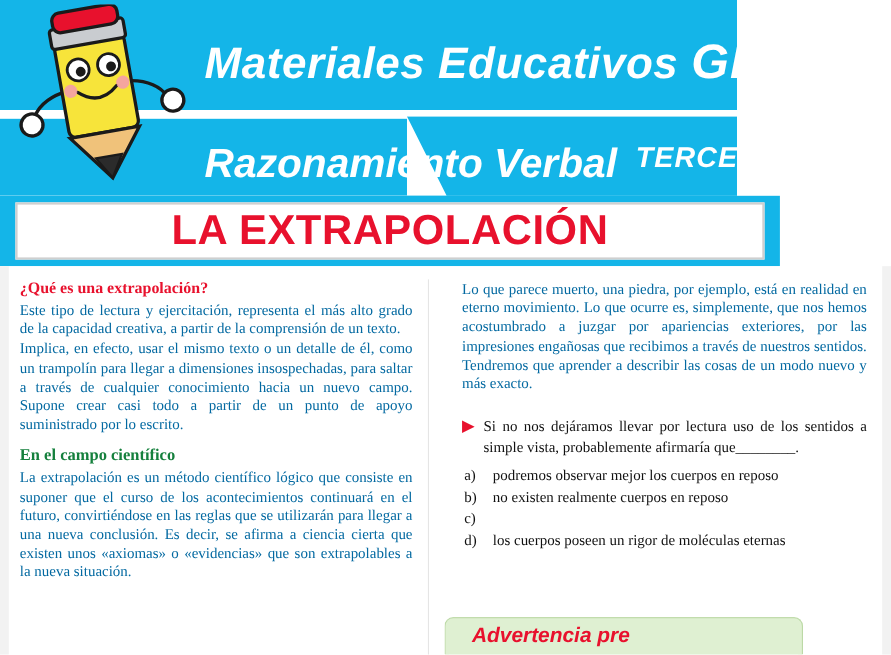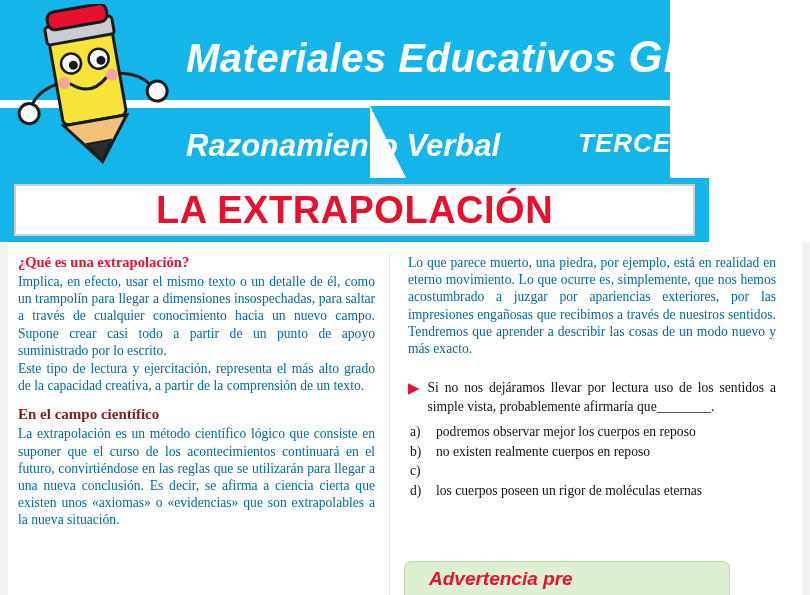--- a/index.html
+++ b/index.html
@@ -76,21 +76,21 @@
     letter-spacing: 1px;
   }
   .hdr-line2 {
     position: absolute;
     left: 186px;
     top: 128px;
     z-index: 5;
     font-family: "Liberation Sans", sans-serif;
     font-weight: bold;
     font-style: italic;
-    font-size: 31px;
+    font-size: 37px;
     color: #ffffff;
     white-space: nowrap;
     text-align: center;
   }
   .hdr-grade {
     position: absolute;
     left: 578px;
     top: 128px;
     z-index: 6;
     font-family: "Liberation Sans", sans-serif;
@@ -141,21 +141,21 @@
   
   .page {
     position: relative;
     width: 810px;
     height: 353px;
     background: #ffffff;
     padding: 12px 18px 0 18px;
   }
   .cols {
     display: flex;
-    gap: 0;
+    gap: 12px;
     height: 100%;
   }
   .col-left {
     width: 372px;
     padding-right: 14px;
     border-right: 1px solid #e5e5e5;
   }
   .col-right {
     width: 386px;
     padding-left: 18px;
@@ -165,21 +165,21 @@
     font-family: "Liberation Serif", serif;
     font-weight: bold;
     font-size: 14.5px;
     color: #e8112d;
   }
   h3.sec2 {
     margin: 12px 0 2px 0;
     font-family: "Liberation Serif", serif;
     font-weight: bold;
     font-size: 15px;
-    color: #7f1d1d;
+    color: #15803d;
   }
   p.body {
     margin: 0 0 0 0;
     font-size: 13.6px;
     line-height: 17.2px;
     color: #0369a1;
     text-align: justify;
     hyphens: auto;
   }
   p.body + p.body { margin-top: 1px; }
@@ -303,22 +303,22 @@
 </div>
 
 <div class="page">
   <div class="rail-left"></div>
   <div class="rail-right"></div>
 
   <div class="cols">
 
     <div class="col-left">
       <h3 class="sec">¿Qué es una extrapolación?</h3>
+      <p class="body">Este tipo de lectura y ejercitación, representa el más alto grado de la capacidad creativa, a partir de la comprensión de un texto.</p>
       <p class="body">Implica, en efecto, usar el mismo texto o un detalle de él, como un trampolín para llegar a dimensiones insospechadas, para saltar a través de cualquier conocimiento hacia un nuevo campo. Supone crear casi todo a partir de un punto de apoyo suministrado por lo escrito.</p>
-      <p class="body">Este tipo de lectura y ejercitación, representa el más alto grado de la capacidad creativa, a partir de la comprensión de un texto.</p>
 
       <h3 class="sec2">En el campo científico</h3>
       <p class="body">La extrapolación es un método científico lógico que consiste en suponer que el curso de los acontecimientos continuará en el futuro, convirtiéndose en las reglas que se utilizarán para llegar a una nueva conclusión. Es decir, se afirma a ciencia cierta que existen unos «axiomas» o «evidencias» que son extrapolables a la nueva situación.</p>
     </div>
 
     <div class="col-right">
       <p class="body">Lo que parece muerto, una piedra, por ejemplo, está en realidad en eterno movimiento. Lo que ocurre es, simplemente, que nos hemos acostumbrado a juzgar por apariencias exteriores, por las impresiones engañosas que recibimos a través de nuestros sentidos. Tendremos que aprender a describir las cosas de un modo nuevo y más exacto.</p>
 
       <div class="q-block">
         <span class="bullet">▶</span>

